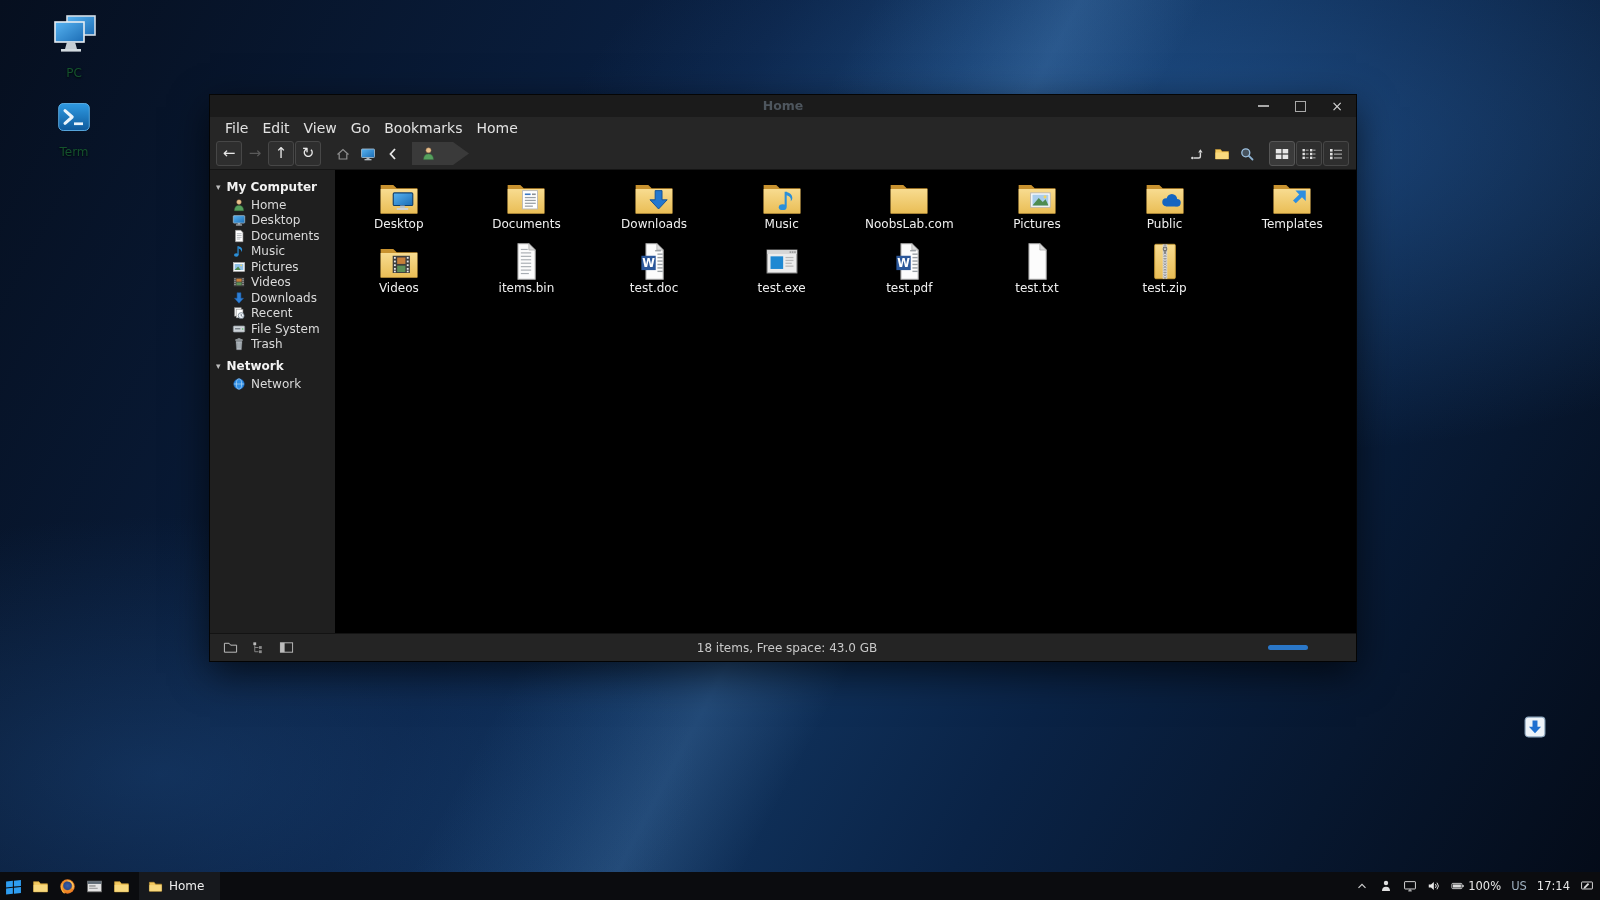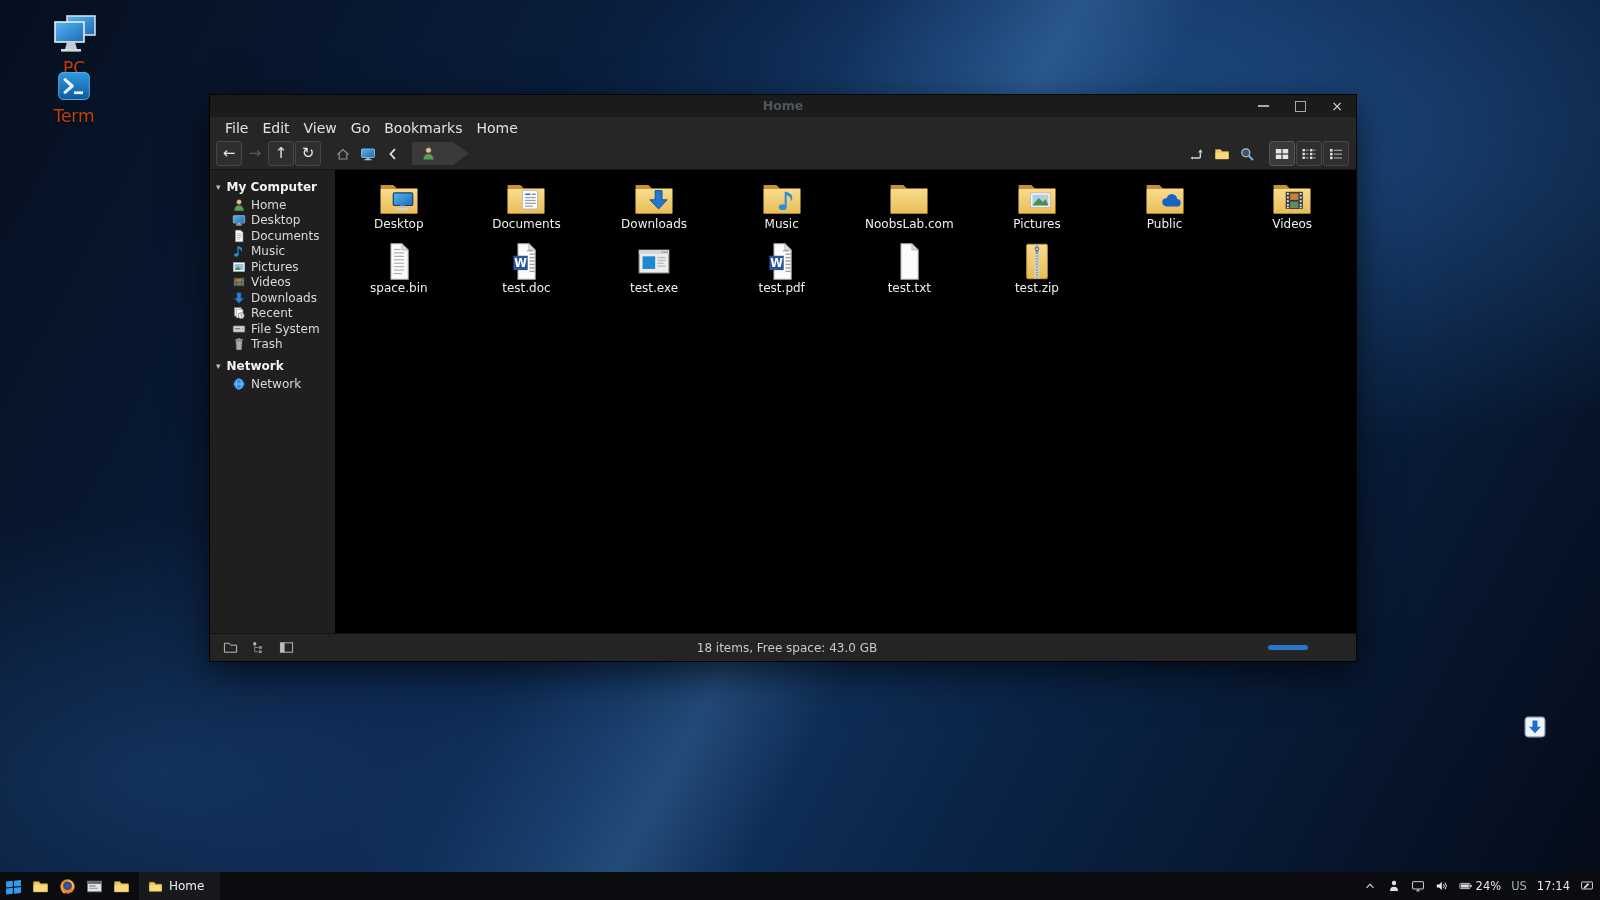--- a/index.html
+++ b/index.html
@@ -10,21 +10,21 @@
       linear-gradient(118deg, rgba(0,0,0,0) 42%, rgba(95,165,235,.10) 48%, rgba(130,190,248,.16) 52%, rgba(0,0,0,0) 58%),
       radial-gradient(1100px 500px at 78% 16%, rgba(55,125,205,.40), rgba(0,0,0,0) 62%),
       radial-gradient(900px 430px at 10% 86%, rgba(40,100,170,.30), rgba(0,0,0,0) 60%),
       linear-gradient(118deg,#060f1f 0%,#0a2144 38%,#11345f 52%,#0a2346 68%,#040b18 100%);
   }
   svg{display:block}
   .glyph{line-height:1;}
 
   
   .desktop-icon{position:absolute;width:72px;display:flex;flex-direction:column;align-items:center;gap:2px;cursor:default;}
-  .desktop-icon .dlabel{font-size:17px;color:#c2410c;text-shadow:0 1px 2px rgba(0,0,0,.9);}
+  .desktop-icon .dlabel{font-size:12px;color:#14532d;text-shadow:0 1px 2px rgba(0,0,0,.9);margin-top:8px;}
   .dic-pc{width:50px;height:42px;}
   .dic-term{width:36px;height:36px;}
   .dl-badge{position:absolute;left:1524px;top:716px;width:22px;height:22px;}
   .dl-badge svg{width:22px;height:22px;}
 
   
   #win{position:absolute;left:210px;top:95px;width:1146px;height:566px;background:#232323;
        box-shadow:0 12px 36px rgba(0,0,0,.65),0 0 0 1px #060606;display:flex;flex-direction:column;}
   .titlebar{height:22px;background:#1b1b1b;position:relative;flex:none;}
   .title{position:absolute;left:0;right:0;top:3px;text-align:center;font-size:12.5px;font-weight:bold;color:#4e565e;}
@@ -432,21 +432,21 @@
   </symbol>
 </defs>
 </svg>
 
 <div class="desktop-icon" style="left:38px;top:14px">
   <svg class="dic-pc">
       <use href="#b-pc"></use>
     </svg>
   <span class="dlabel">PC</span>
 </div>
-<div class="desktop-icon" style="left:38px;top:68px">
+<div class="desktop-icon" style="left:38px;top:99px">
   <svg class="dic-term">
       <use href="#b-term"></use>
     </svg>
   <span class="dlabel">Term</span>
 </div>
 <div class="dl-badge">
   <svg>
       <use href="#s-download-badge"></use>
     </svg>
 </div>
@@ -668,29 +668,36 @@
           <div class="fitem">
             <svg class="bigic">
               <use href="#b-folder"></use>
               <use href="#b-ov-cloud"></use>
             </svg>
             <span class="flabel">Public</span>
           </div>
           <div class="fitem">
             <svg class="bigic">
               <use href="#b-folder"></use>
+              <use href="#b-ov-tmpl"></use>
+            </svg>
+            <span class="flabel">Templates</span>
+          </div>
+          <div class="fitem">
+            <svg class="bigic">
+              <use href="#b-folder"></use>
               <use href="#b-ov-video"></use>
             </svg>
             <span class="flabel">Videos</span>
           </div>
           <div class="fitem">
             <svg class="bigic">
               <use href="#b-page-lines"></use>
             </svg>
-            <span class="flabel">space.bin</span>
+            <span class="flabel">items.bin</span>
           </div>
           <div class="fitem">
             <svg class="bigic">
               <use href="#b-word"></use>
             </svg>
             <span class="flabel">test.doc</span>
           </div>
           <div class="fitem">
             <svg class="bigic">
               <use href="#b-exe"></use>
@@ -794,21 +801,21 @@
       </div>
       <div class="tray-item">
         <svg class="ic">
           <use href="#s-speaker"></use>
         </svg>
       </div>
       <div class="tray-item">
         <svg class="ic">
           <use href="#s-battery"></use>
         </svg>
-        <span>24%</span>
+        <span>100%</span>
       </div>
       <div class="tray-item">
         <span class="lay">US</span>
       </div>
       <div class="tray-item">
         <span>17:14</span>
       </div>
       <div class="tray-item">
         <svg class="ic">
           <use href="#s-pen-display"></use>

